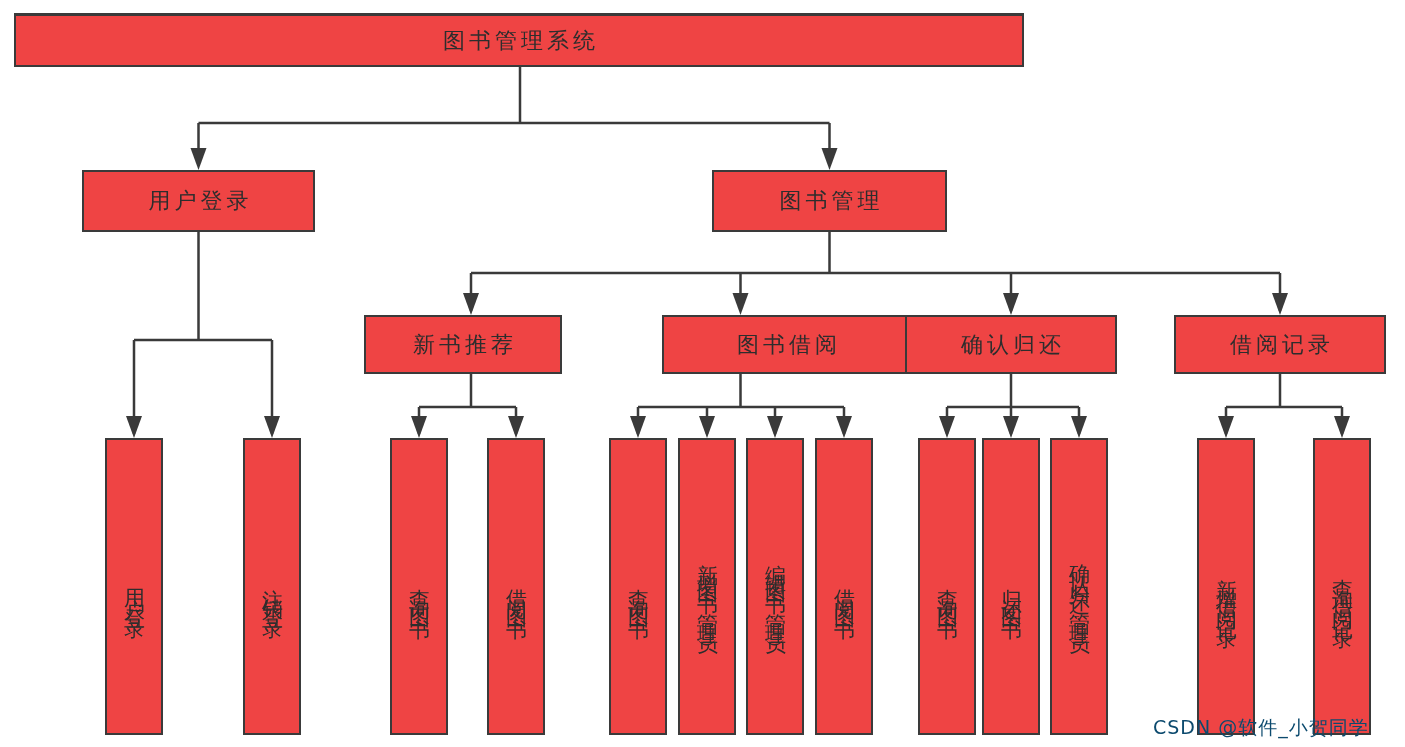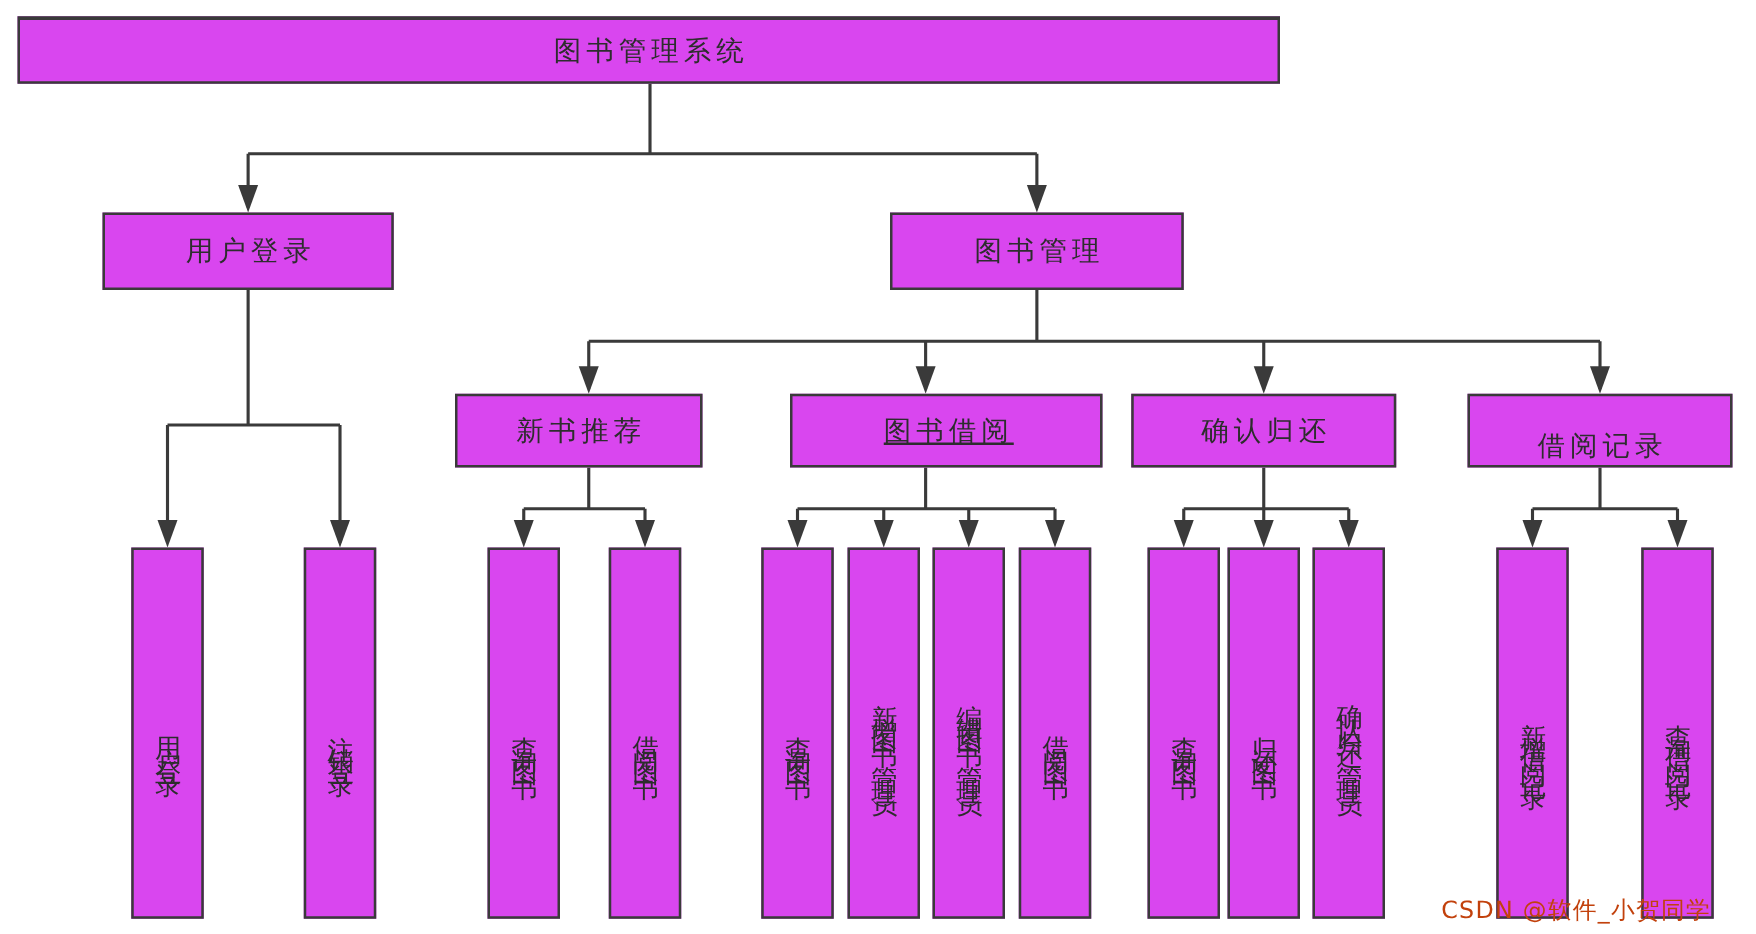--- a/index.html
+++ b/index.html
@@ -7,21 +7,21 @@
     position:relative;
     width:1405px; height:747px;
     background:#ffffff;
     font-family:"DejaVu Sans","Liberation Sans",sans-serif;
     color:#2d2d2d;
     overflow:hidden;
   }
   svg.connectors { position:absolute; left:0; top:0; z-index:1; }
   .node {
     position:absolute;
-    background:#d946ef;
+    background:#ef4444;
     border:2px solid #3a3a3a;
     box-sizing:border-box;
     display:flex; align-items:center; justify-content:center;
     z-index:2;
   }
   .root-node { border-top-width:3px; }
   .h-node { font-size:22px; letter-spacing:4px; white-space:nowrap; }
   .h-node span { transform:translateX(2px); }
   .v-node span {
     writing-mode:vertical-rl;
@@ -29,21 +29,21 @@
     font-size:21px;
     letter-spacing:10px;
     line-height:1;
     transform:translateY(5px);
   }
   .watermark {
     position:absolute;
     left:1153px; top:715px;
     font-size:19px;
     letter-spacing:1px;
-    color:#c2410c;
+    color:#0c4a6e;
     z-index:5;
     white-space:nowrap;
   }
 </style>
 </head>
 <body>
 
 <div class="canvas">
 
   <svg class="connectors" width="1405" height="747">
@@ -86,27 +86,27 @@
   <div class="node h-node" style="left:82px;top:170px;width:233px;height:62px;">
     <span>用户登录</span>
   </div>
   <div class="node h-node" style="left:712px;top:170px;width:235px;height:62px;">
     <span>图书管理</span>
   </div>
 
   <div class="node h-node" style="left:364px;top:315px;width:198px;height:59px;">
     <span>新书推荐</span>
   </div>
-  <div class="node h-node" style="left:632px;top:315px;width:250px;height:59px;text-decoration:underline;">
+  <div class="node h-node" style="left:662px;top:315px;width:250px;height:59px;">
     <span>图书借阅</span>
   </div>
   <div class="node h-node" style="left:905px;top:315px;width:212px;height:59px;">
     <span>确认归还</span>
   </div>
-  <div class="node h-node" style="left:1174px;top:315px;width:212px;height:59px;align-items:flex-end;">
+  <div class="node h-node" style="left:1174px;top:315px;width:212px;height:59px;">
     <span>借阅记录</span>
   </div>
 
   <div class="node v-node" style="left:105px;top:438px;width:58px;height:297px;">
     <span>用户登录</span>
   </div>
   <div class="node v-node" style="left:243px;top:438px;width:58px;height:297px;">
     <span>注销登录</span>
   </div>
 

